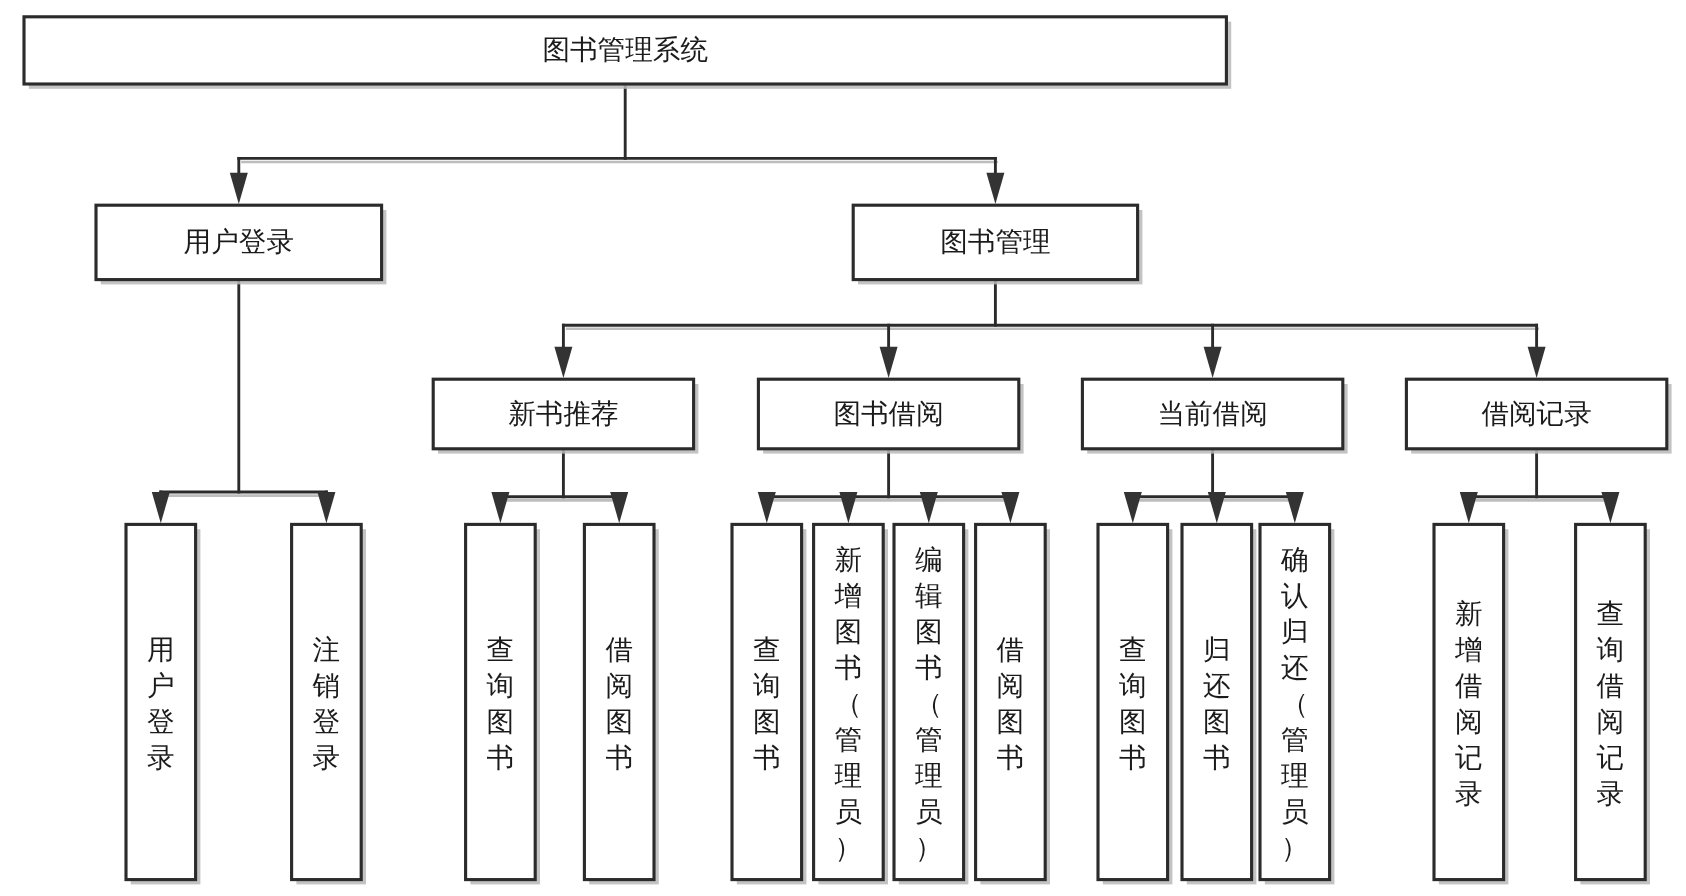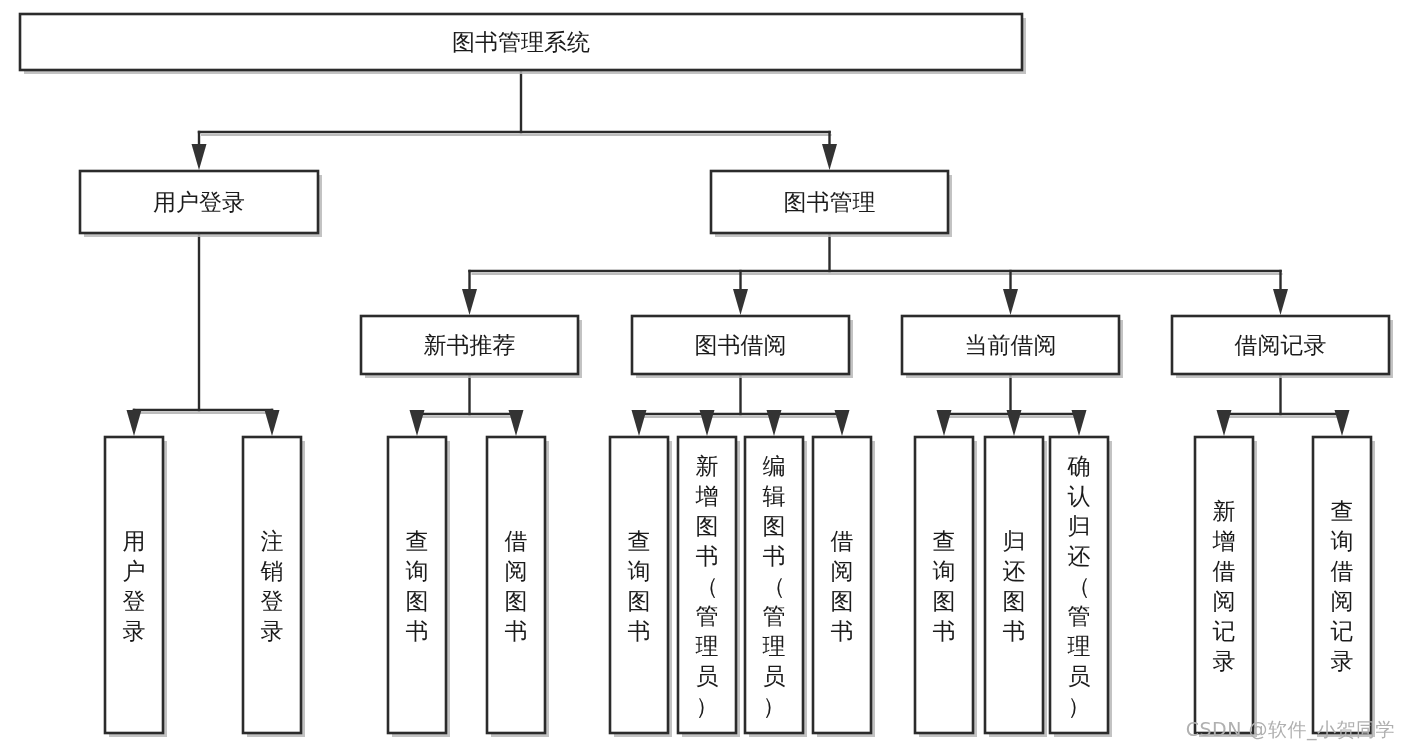--- a/index.html
+++ b/index.html
@@ -236,14 +236,13 @@
           <rect class="node-box" x="1195" y="437" width="58" height="296"></rect>
           <text class="node-label-v" x="1224" y="519"><tspan x="1224" dy="0">新</tspan><tspan x="1224" dy="30">增</tspan><tspan x="1224" dy="30">借</tspan><tspan x="1224" dy="30">阅</tspan><tspan x="1224" dy="30">记</tspan><tspan x="1224" dy="30">录</tspan></text>
         </g>
         <g>
           <rect class="node-shadow" x="1317" y="441" width="58" height="296"></rect>
           <rect class="node-box" x="1313" y="437" width="58" height="296"></rect>
           <text class="node-label-v" x="1342" y="519"><tspan x="1342" dy="0">查</tspan><tspan x="1342" dy="30">询</tspan><tspan x="1342" dy="30">借</tspan><tspan x="1342" dy="30">阅</tspan><tspan x="1342" dy="30">记</tspan><tspan x="1342" dy="30">录</tspan></text>
         </g>
       </g>
   </svg>
-  <div class="watermark">CSDN @软件_小贺同学</div>
 </div>
 
 </body></html>

